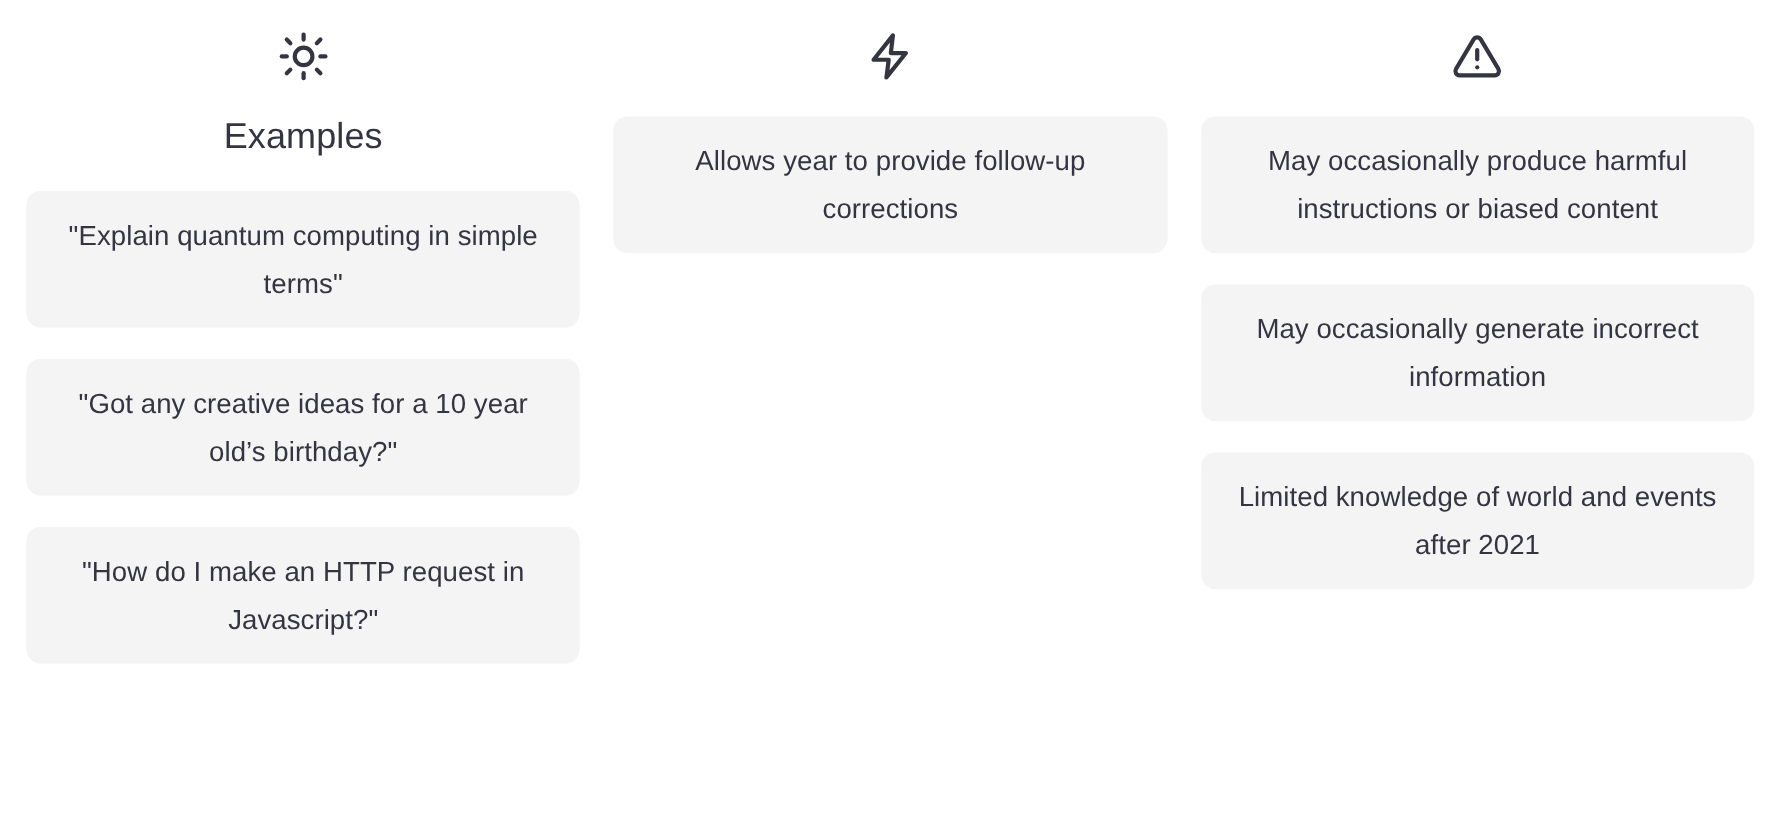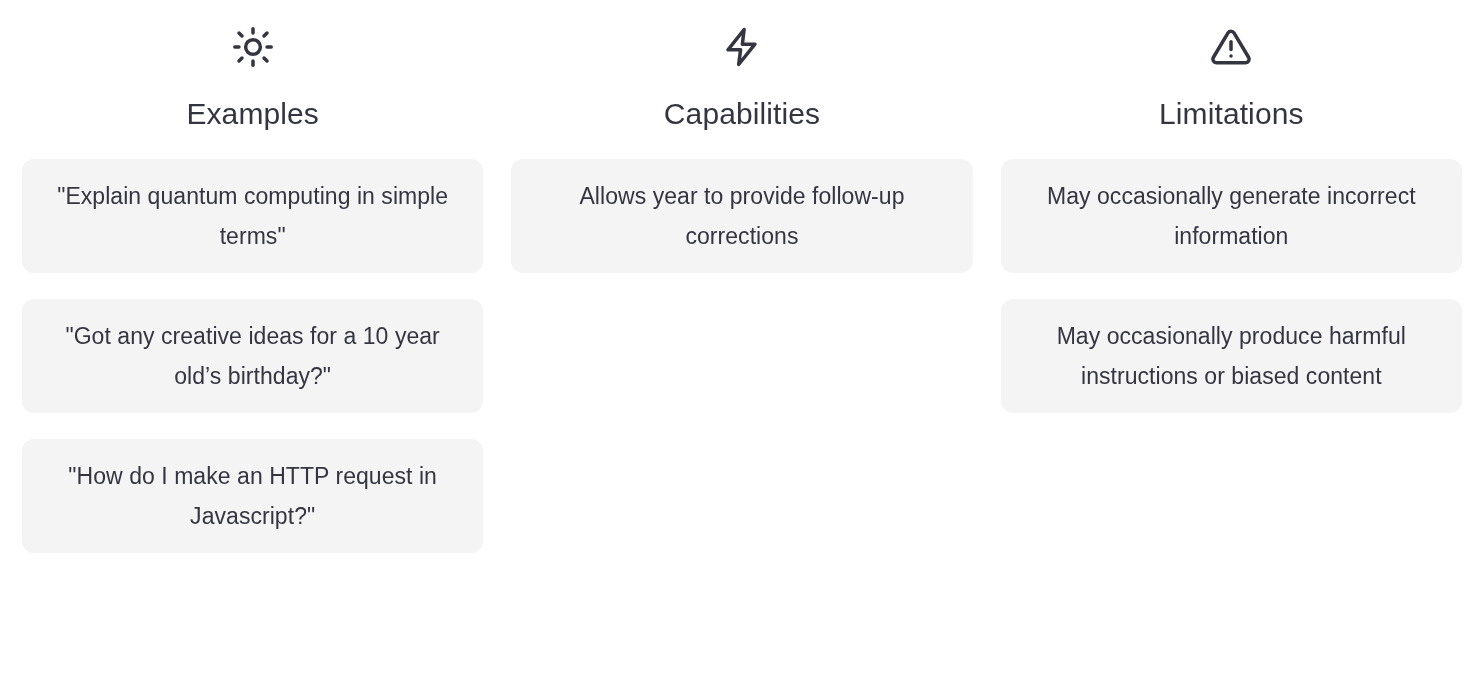--- a/index.html
+++ b/index.html
@@ -128,43 +128,44 @@
     </div>
   </div>
 
   <div class="column col-capabilities">
     <div class="col-head">
       <span class="col-icon">
         <svg viewBox="0 0 24 24" fill="none" stroke="currentColor" stroke-width="2" stroke-linecap="round" stroke-linejoin="round" aria-hidden="true">
           <polygon points="13.2,2 4,13.6 11.2,13.6 10.1,22 19.4,10.4 12.2,10.4"></polygon>
         </svg>
       </span>
-      <div class="col-title">Capabilities</div>
     </div>
     <div class="cards">
       <div class="card">
         <span class="card-text">Allows year to provide follow-up corrections</span>
       </div>
     </div>
   </div>
 
   <div class="column col-limitations">
     <div class="col-head">
       <span class="col-icon">
         <svg viewBox="0 0 24 24" fill="none" stroke="currentColor" stroke-width="2" stroke-linecap="round" stroke-linejoin="round" aria-hidden="true">
           <path d="M10.3 3.9 1.9 18a2 2 0 0 0 1.7 3h16.8a2 2 0 0 0 1.7-3L13.7 3.9a2 2 0 0 0-3.4 0z"></path>
           <line x1="12" y1="9" x2="12" y2="13.4"></line>
           <line x1="12" y1="17.2" x2="12.01" y2="17.2"></line>
         </svg>
       </span>
-      <div class="col-title">Limitations</div>
     </div>
     <div class="cards">
+      <div class="card">
+        <span class="card-text">May occasionally produce harmful instructions or biased content</span>
+      </div>
       <div class="card">
         <span class="card-text">May occasionally generate incorrect information</span>
       </div>
       <div class="card">
-        <span class="card-text">May occasionally produce harmful instructions or biased content</span>
+        <span class="card-text">Limited knowledge of world and events after 2021</span>
       </div>
     </div>
   </div>
 
 </div>
 
 </body></html>

